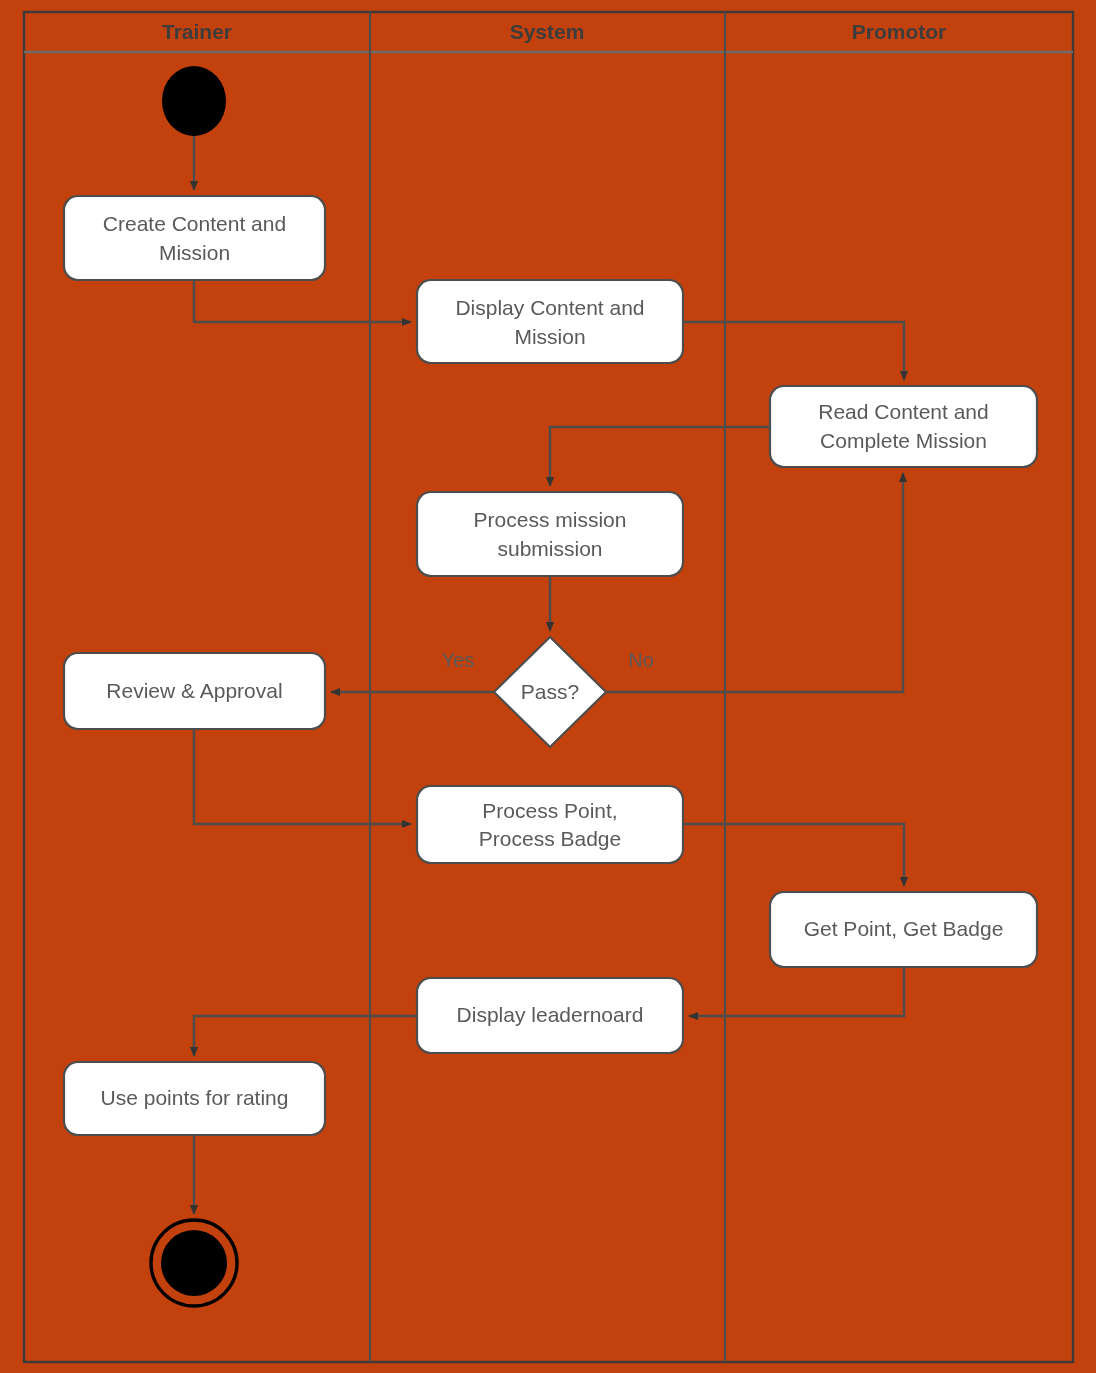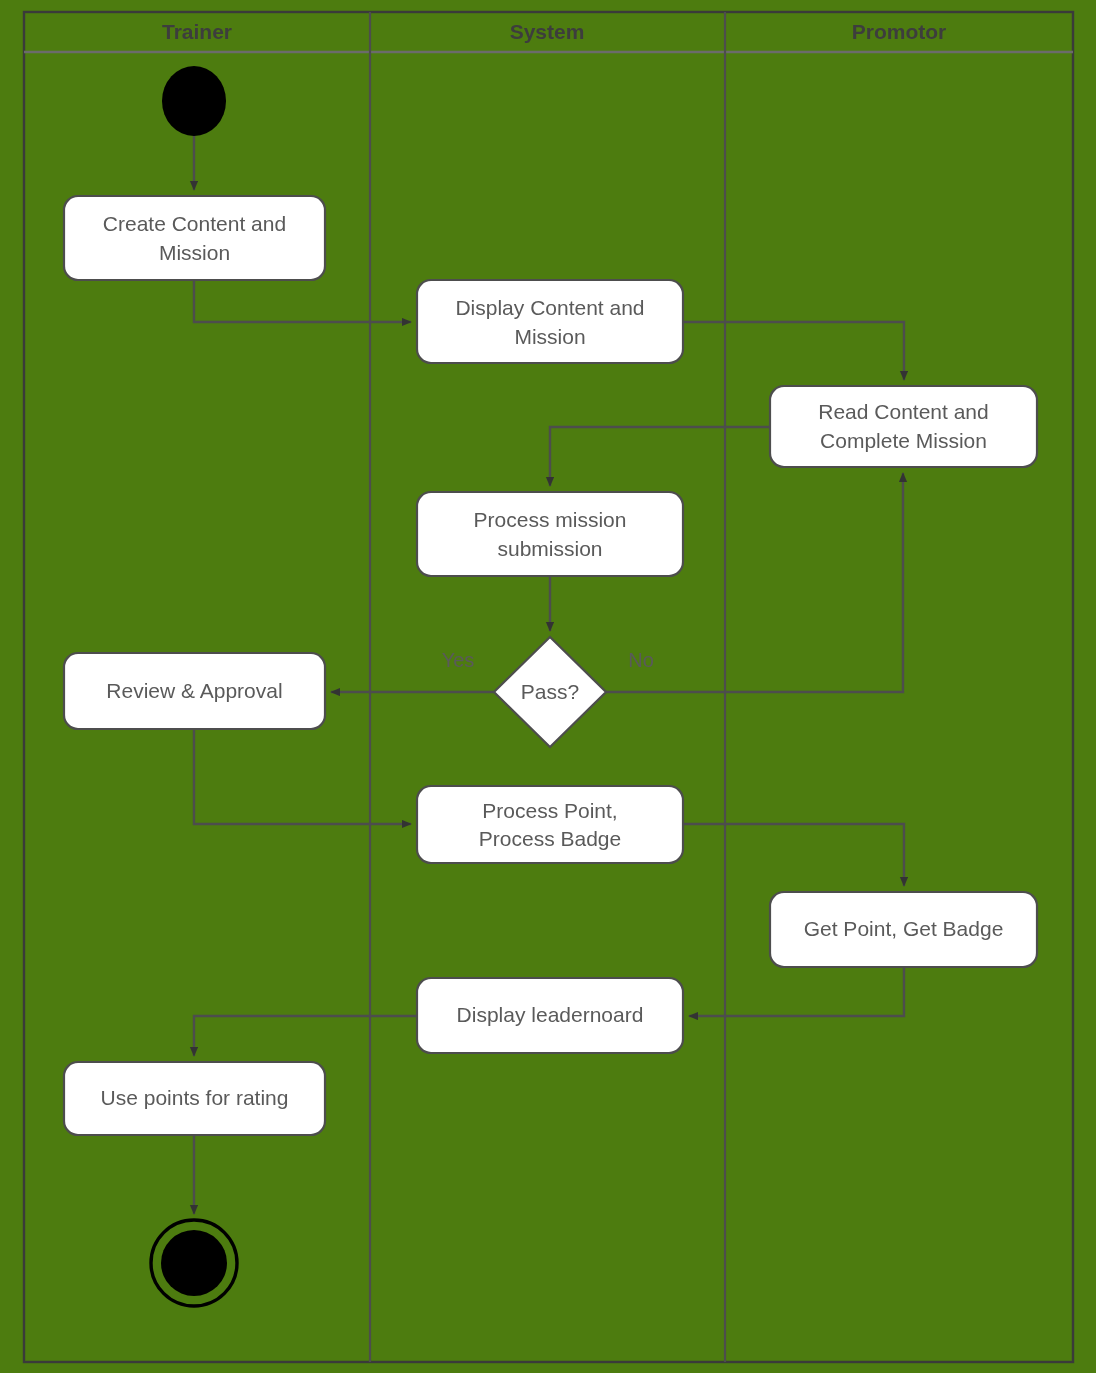--- a/index.html
+++ b/index.html
@@ -10,21 +10,21 @@
   body {
     width: 1096px;
     height: 1373px;
     font-family: "Liberation Sans", sans-serif;
     overflow: hidden;
   }
   #diagram-root {
     position: relative;
     width: 1096px;
     height: 1373px;
-    background: #4d7c0f;
+    background: #c2410c;
   }
   svg#activity-diagram {
     display: block;
     width: 1096px;
     height: 1373px;
   }
   .lane-header-text {
     font-family: "Liberation Sans", sans-serif;
     font-size: 21px;
     fill: #3d3d3d;

